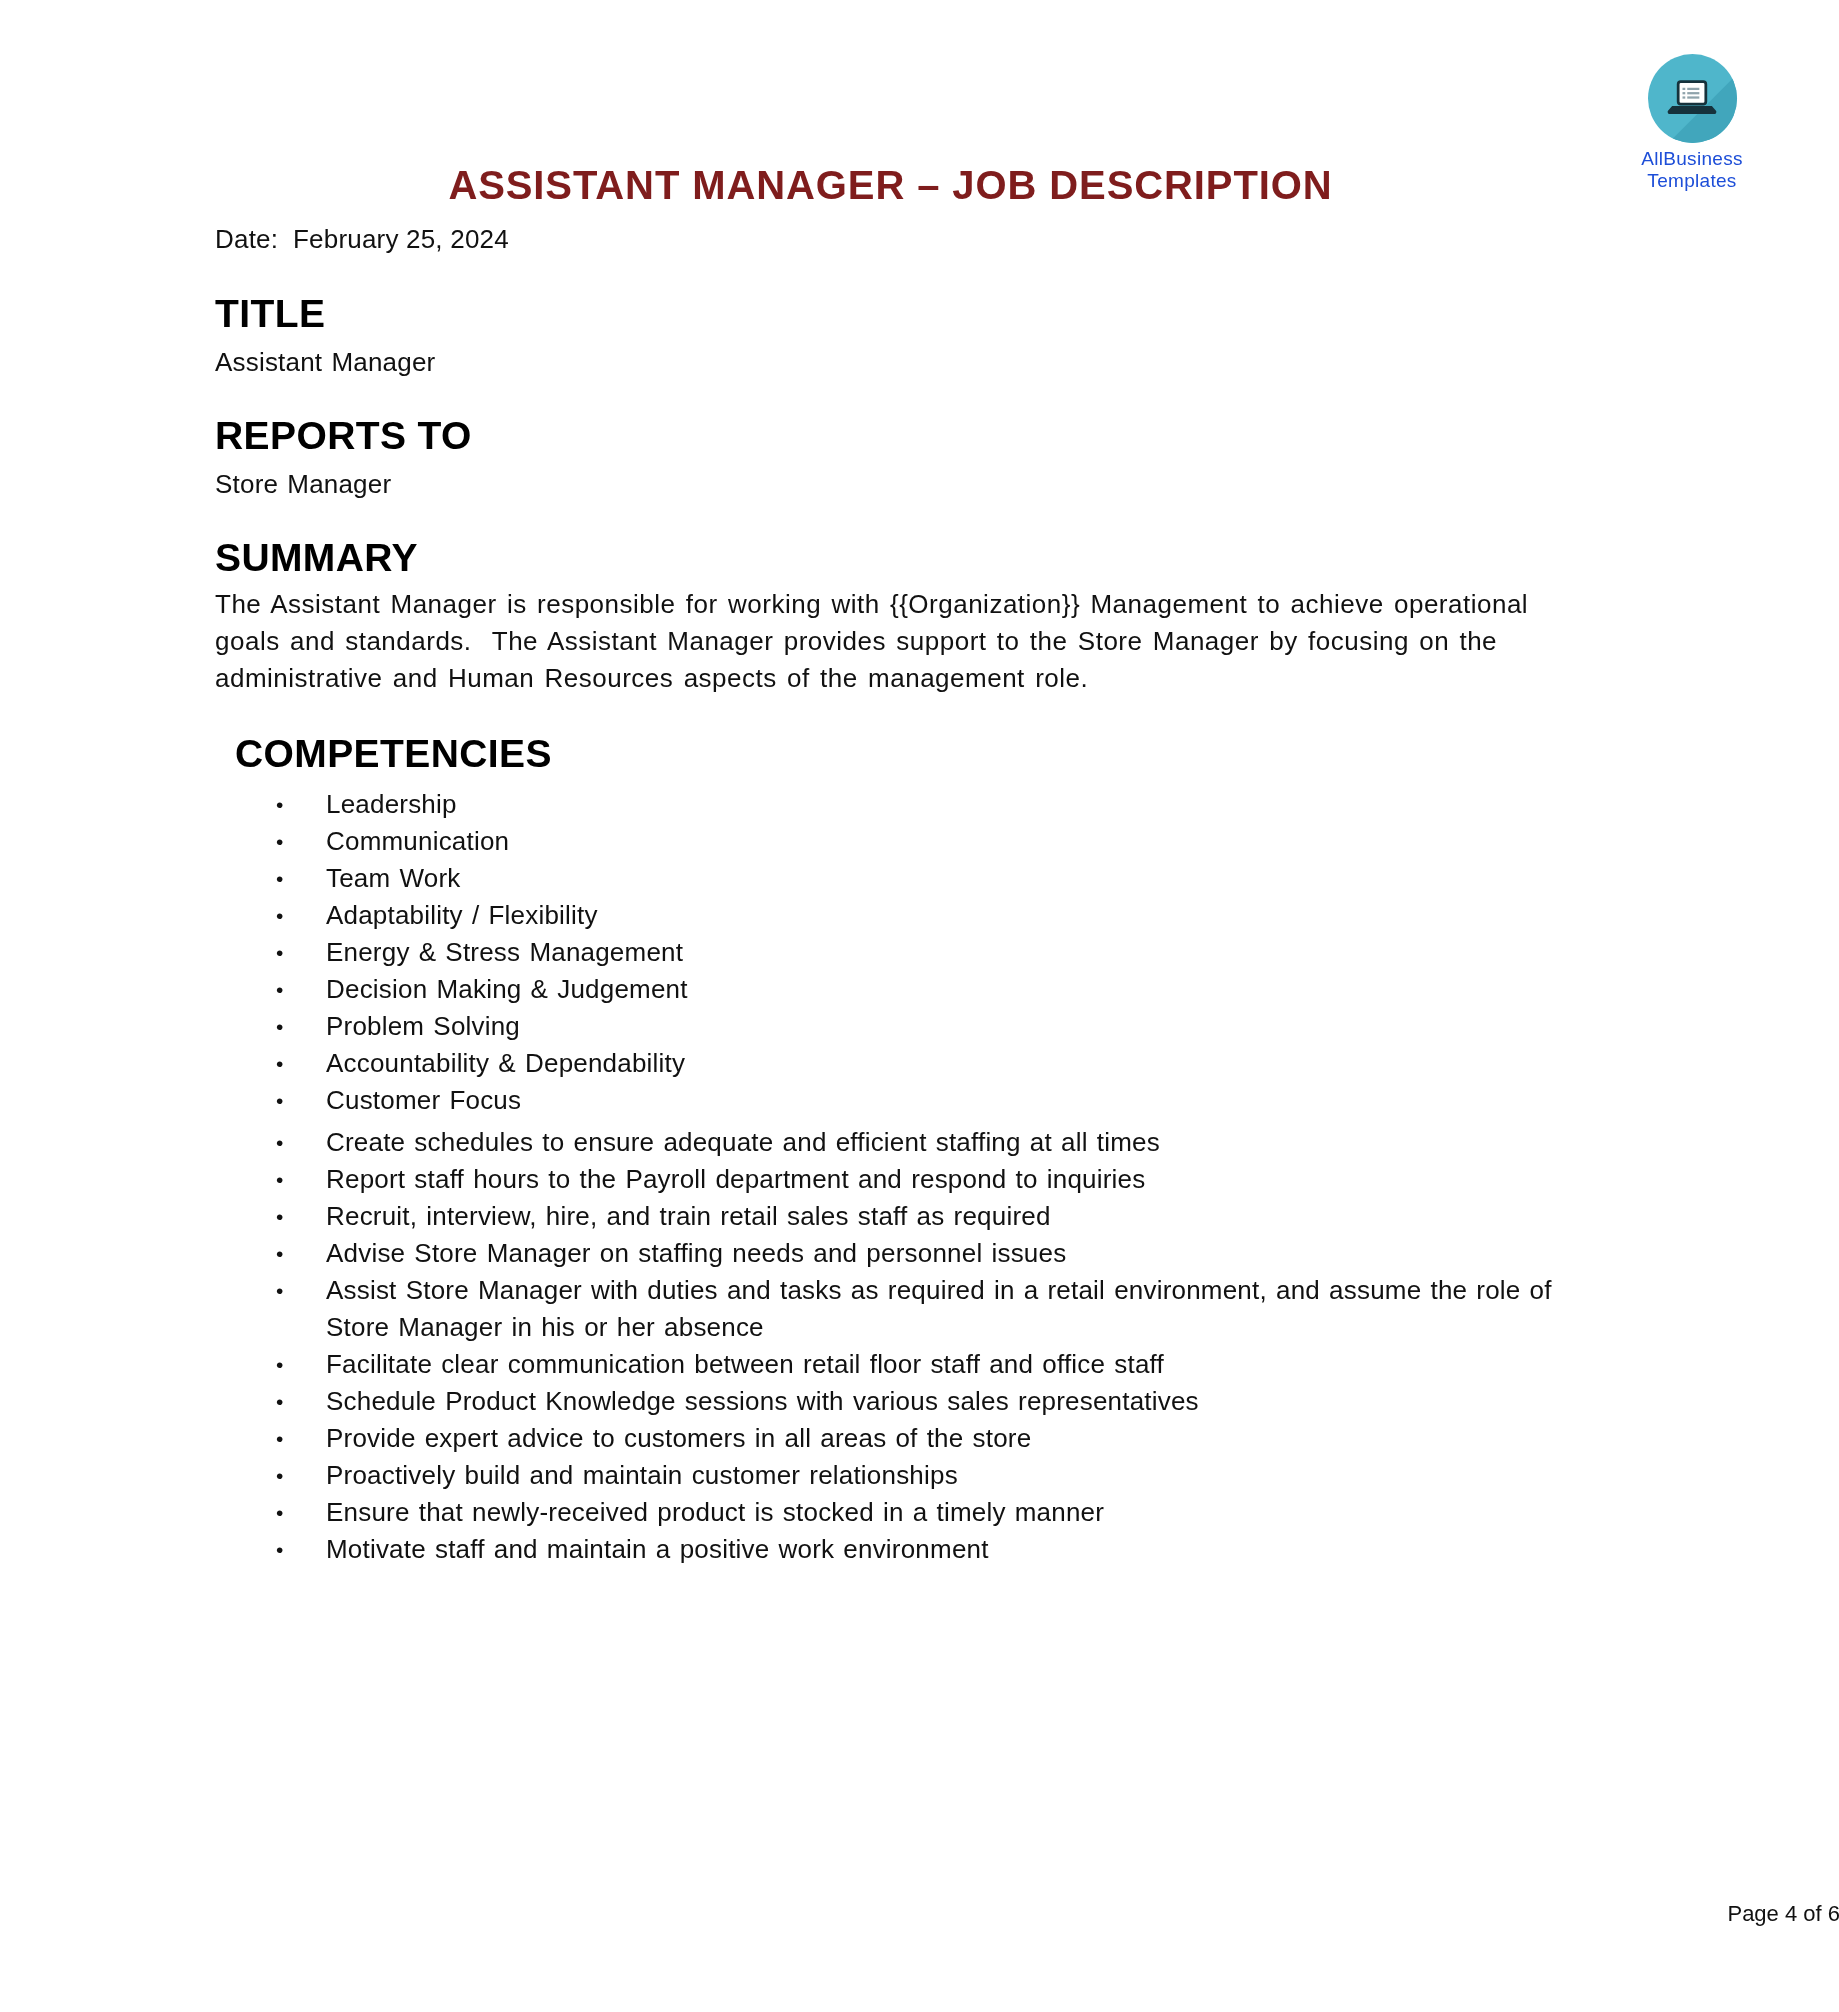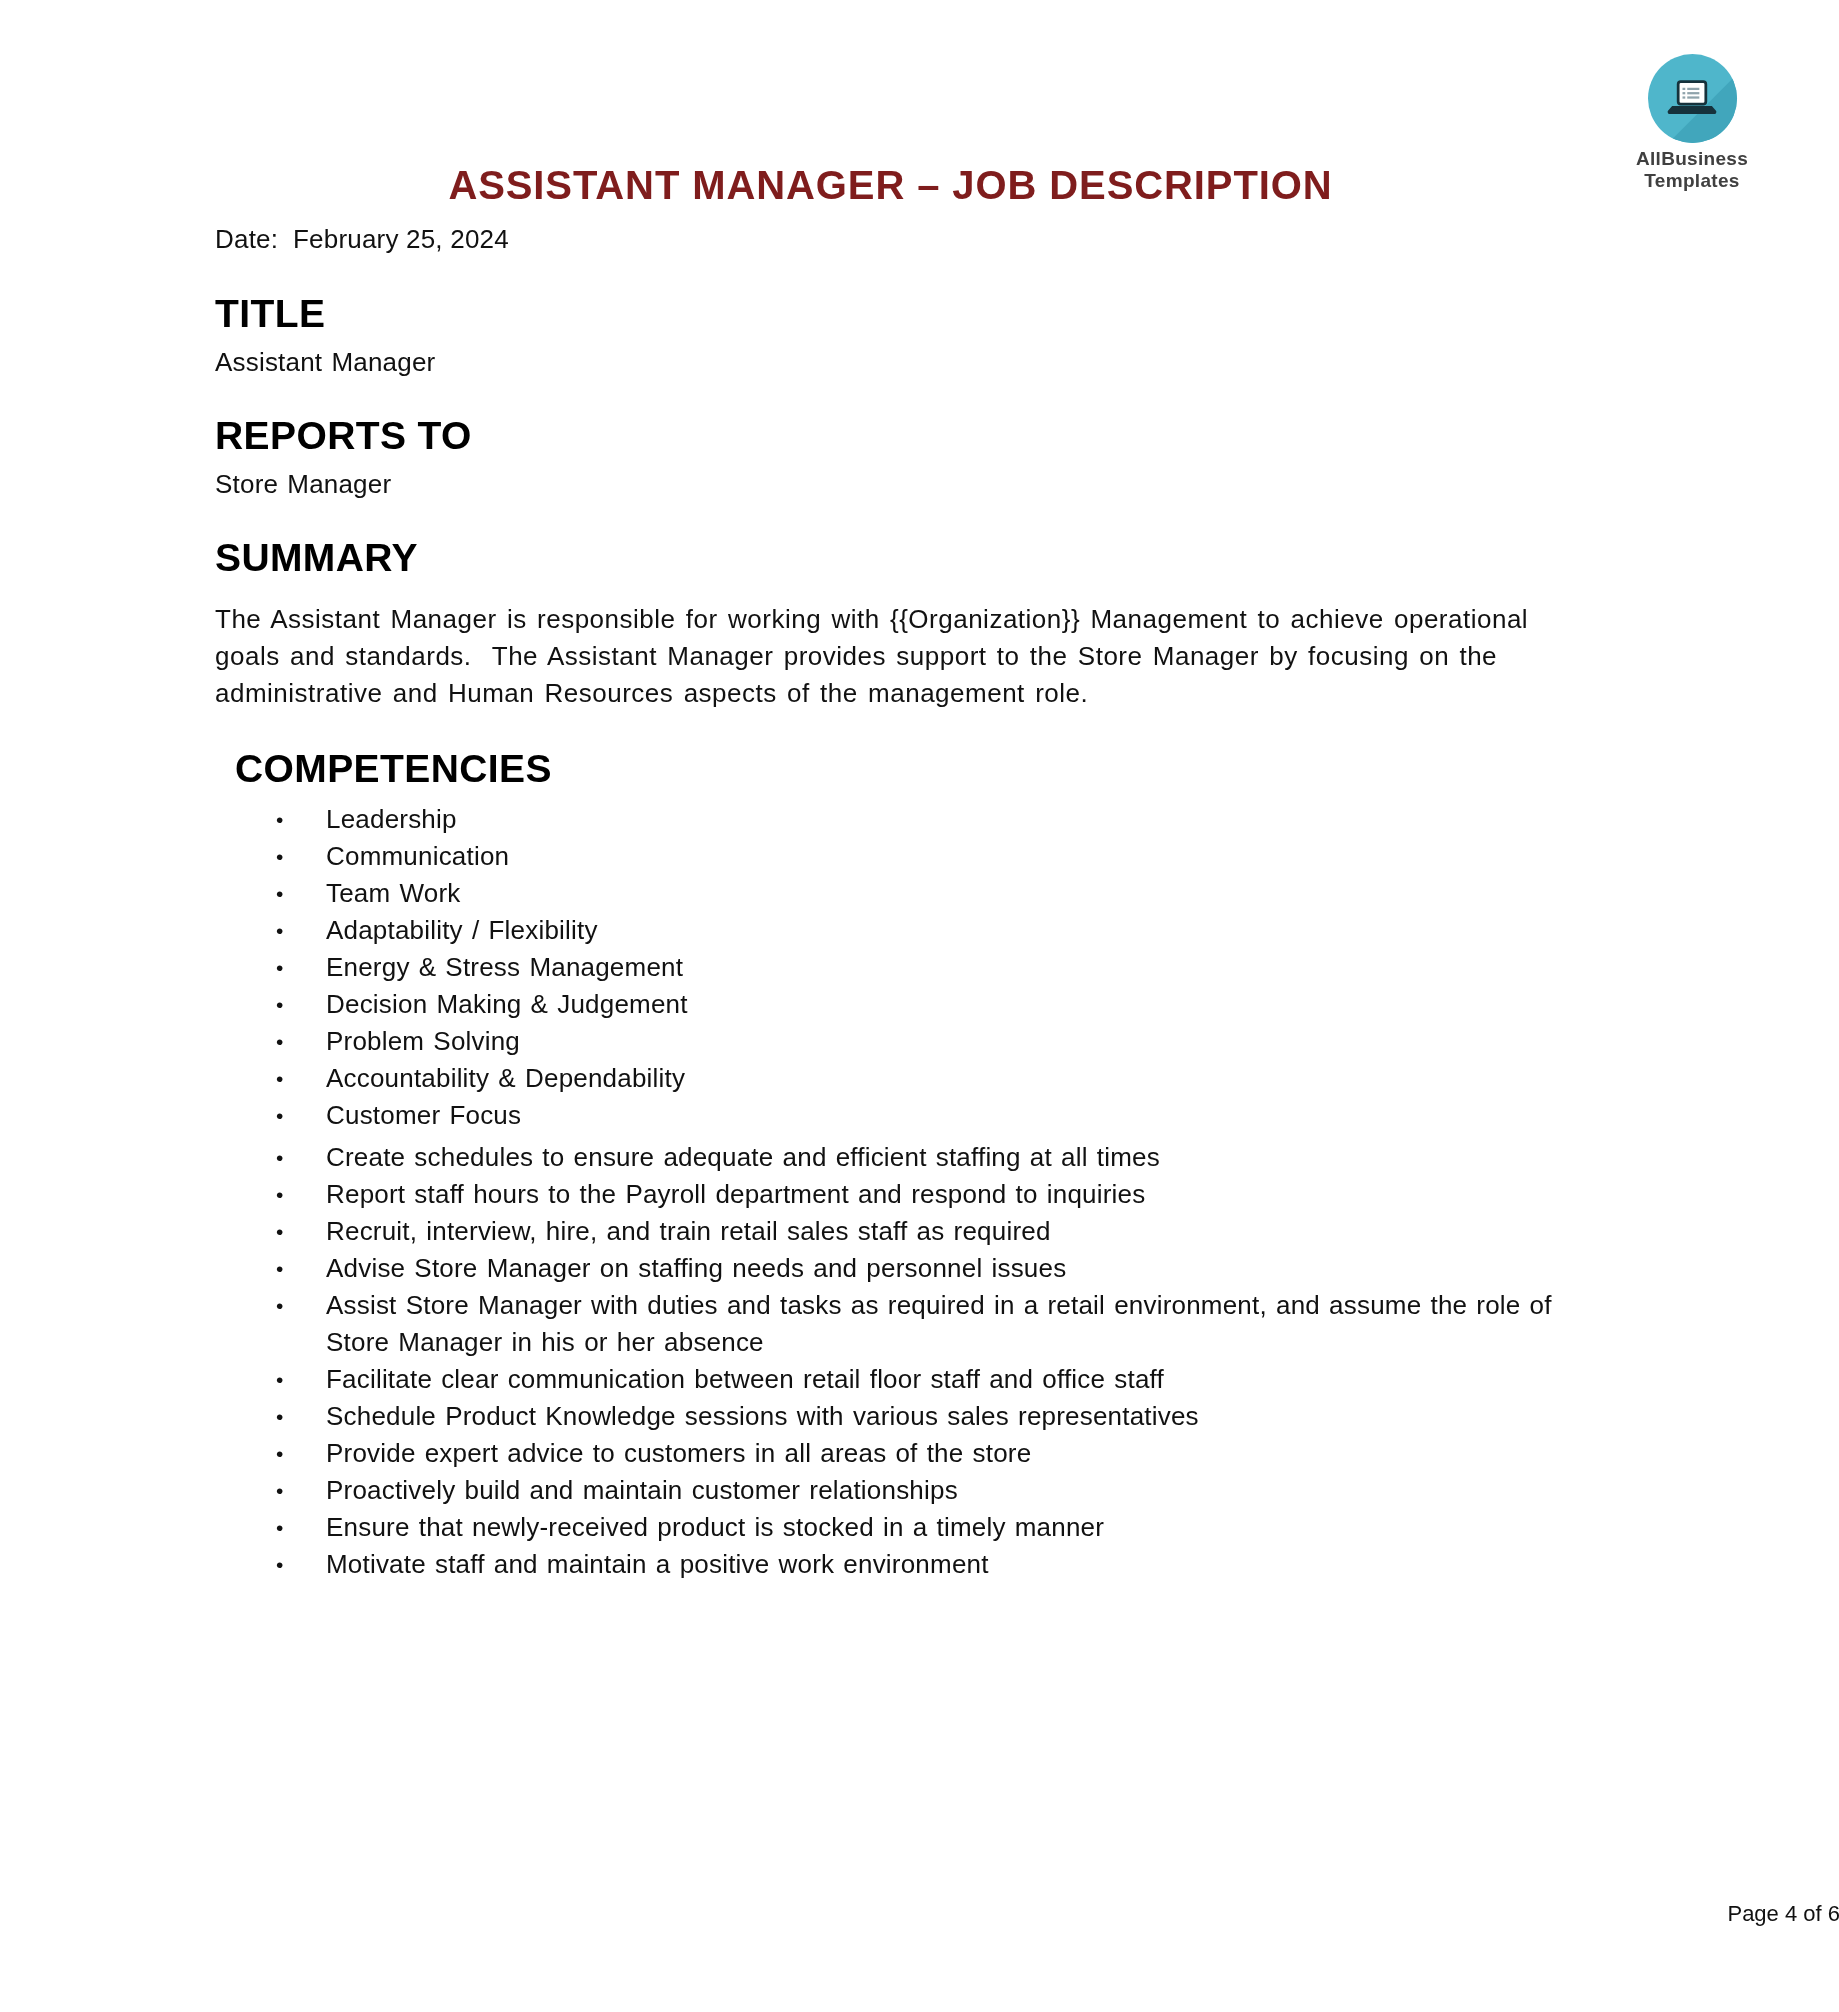--- a/index.html
+++ b/index.html
@@ -50,23 +50,23 @@
     position: absolute;
     left: 50%;
     top: 50%;
     transform: translate(-50%, -50%);
     z-index: 1;
     display: block;
   }
   .brand-name {
     margin-top: 5.2px;
     font-size: 19px;
-    font-weight: 700;
+    font-weight: 400;
     line-height: 22px;
-    color: #404040;
+    color: #1d4ed8;
     letter-spacing: 0.3px;
   }
 
   
   .content {
     position: absolute;
     left: 215px;
     top: 161px;
     width: 1351px;
   }
@@ -105,21 +105,21 @@
 
   .section-value {
     margin-top: 7px;
     font-size: 26px;
     line-height: 37px;
     letter-spacing: 0.2px;
     word-spacing: 1.7px;
   }
 
   .summary-paragraph {
-    margin-top: 20px;
+    margin-top: 5px;
     font-size: 26px;
     line-height: 37px;
     letter-spacing: 0.5px;
     word-spacing: 2.6px;
     max-width: 1338px;
     white-space: pre-wrap;
   }
 
   ul.bullet-list {
     list-style: none;

